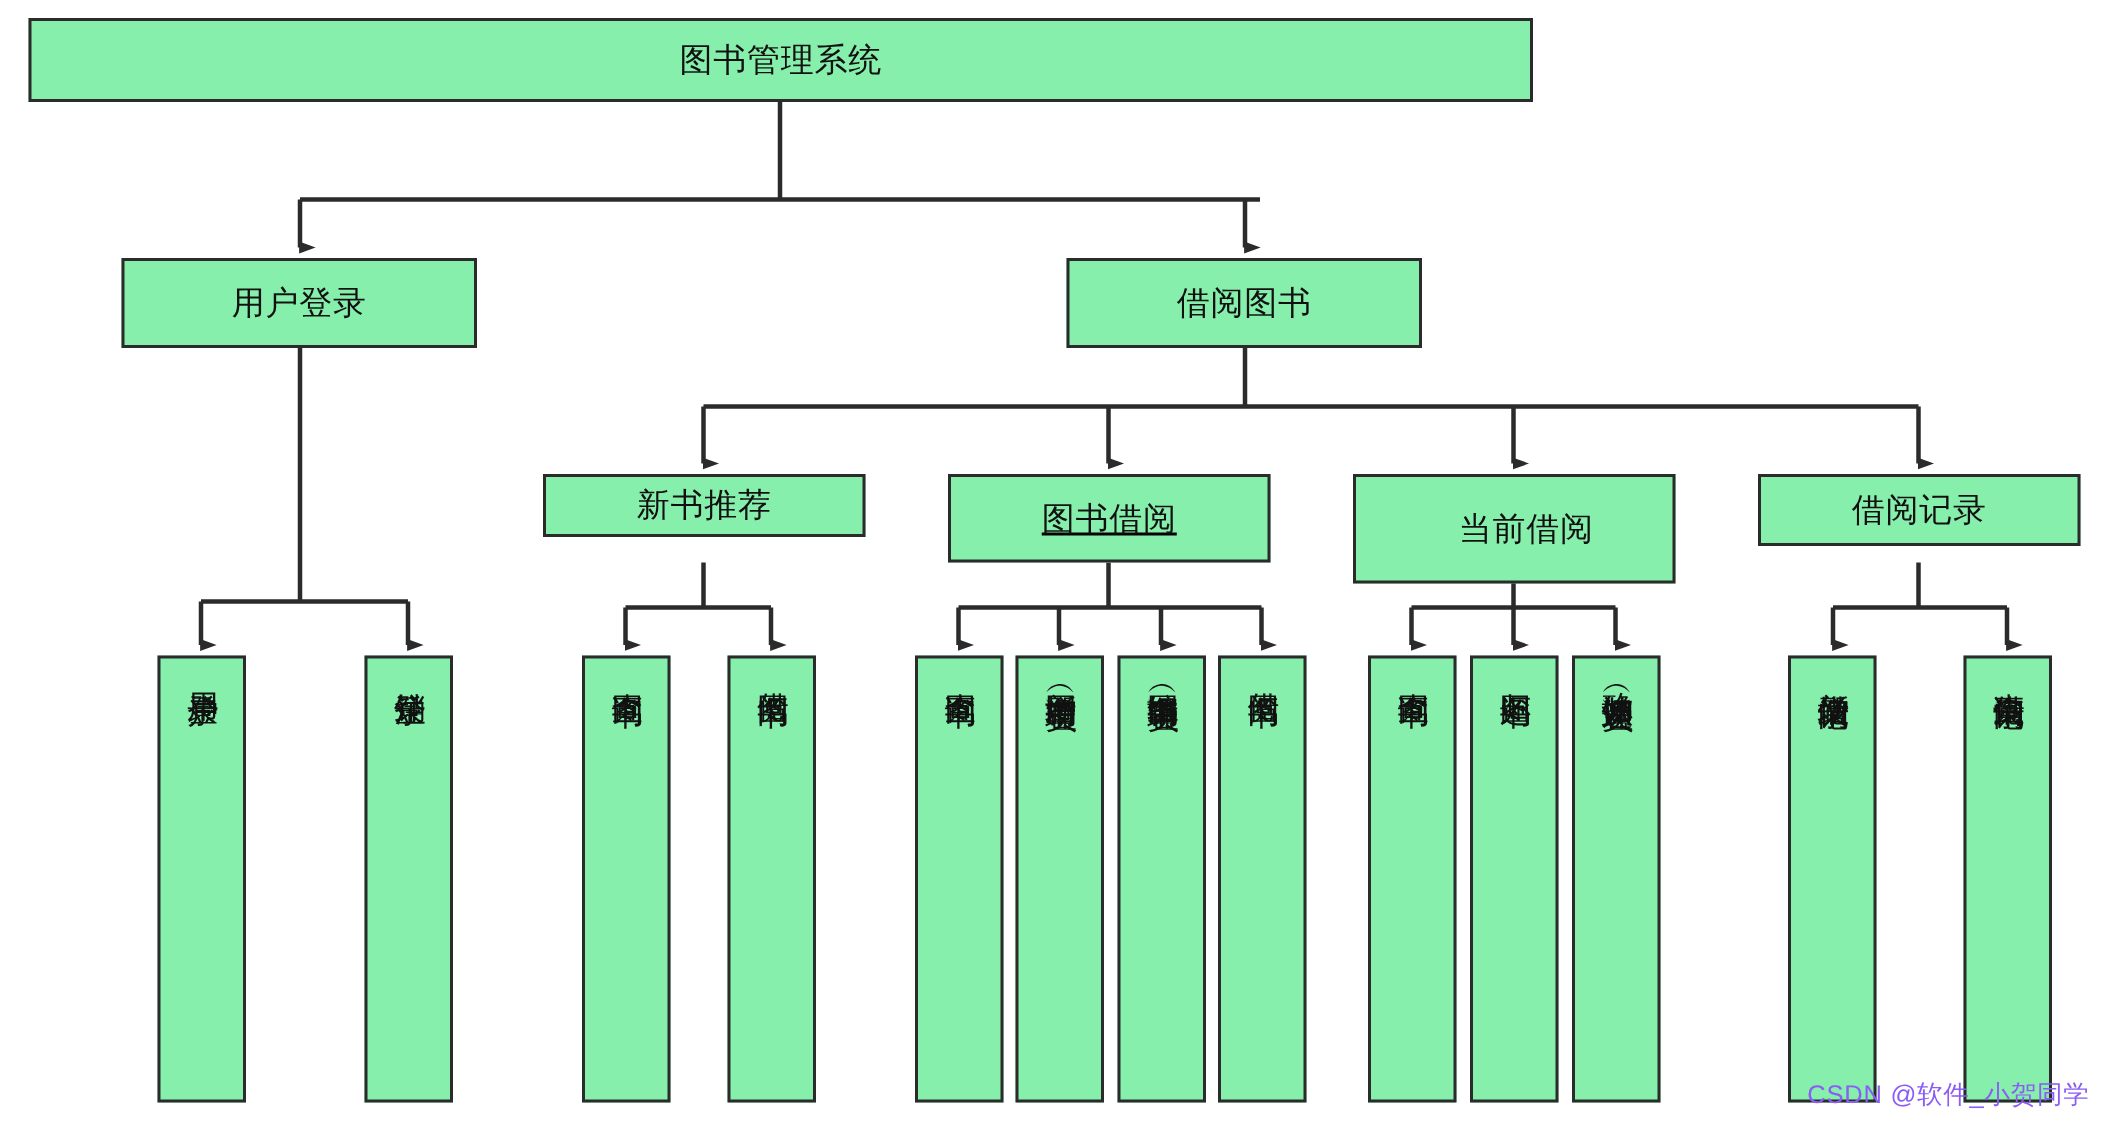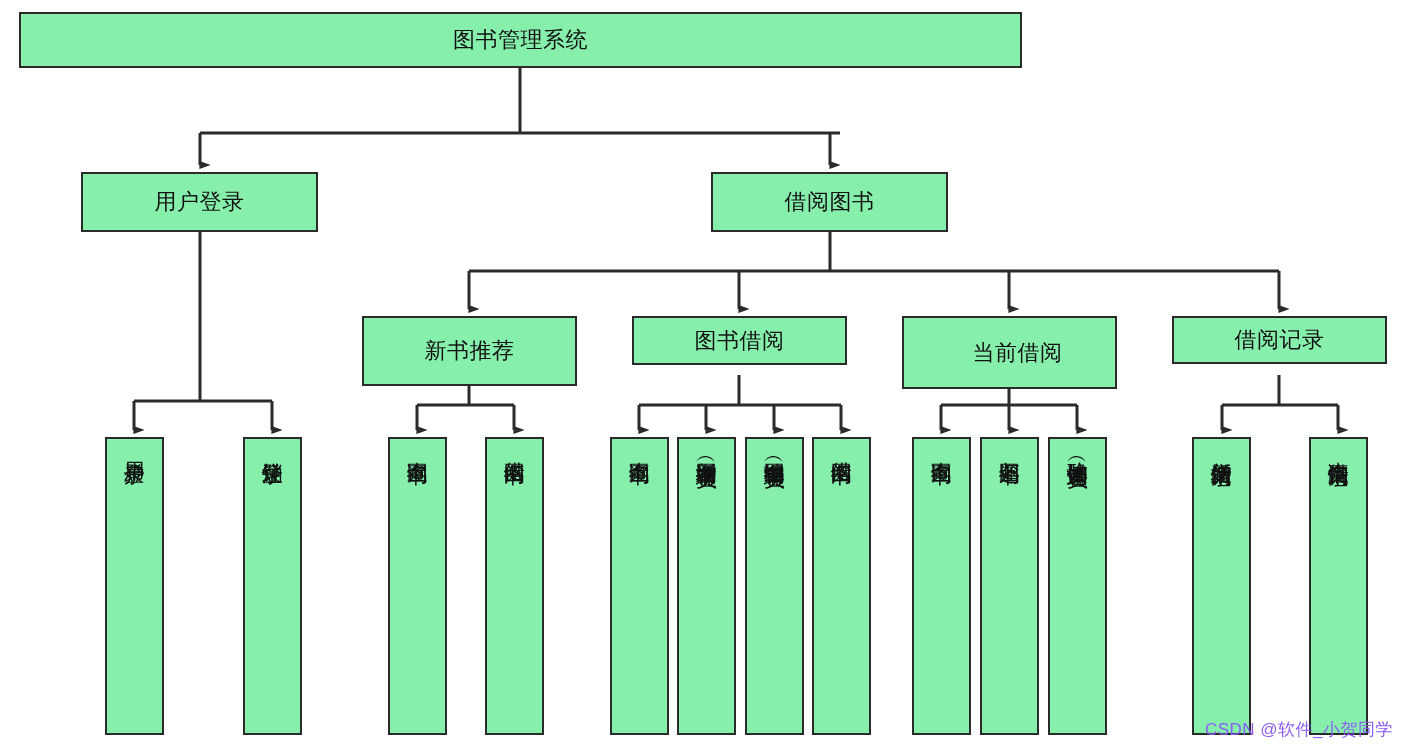--- a/index.html
+++ b/index.html
@@ -129,24 +129,24 @@
     <span class="node-label">图书管理系统</span>
   </div>
 
   <div class="node" style="left:81px; top:172px; width:237px; height:60px;">
     <span class="node-label">用户登录</span>
   </div>
   <div class="node" style="left:711px; top:172px; width:237px; height:60px;">
     <span class="node-label">借阅图书</span>
   </div>
 
-  <div class="node" style="left:362px; top:316px; width:215px; height:70px;">
+  <div class="node" style="left:362px; top:316px; width:215px; height:42px;">
     <span class="node-label">新书推荐</span>
   </div>
-  <div class="node" style="left:632px; top:316px; width:215px; height:49px;">
+  <div class="node" style="left:632px; top:316px; width:215px; height:59px;text-decoration:underline;">
     <span class="node-label">图书借阅</span>
   </div>
   <div class="node" style="left:902px; top:316px; width:215px; height:73px;padding-left:16px;">
     <span class="node-label">当前借阅</span>
   </div>
   <div class="node" style="left:1172px; top:316px; width:215px; height:48px;">
     <span class="node-label">借阅记录</span>
   </div>
 
   <div class="node leaf" style="left:105px; top:437px; width:59px; height:298px;">

